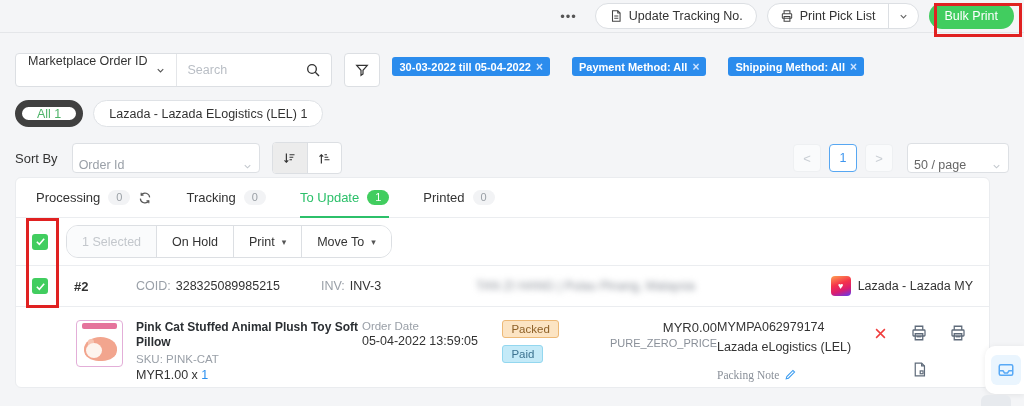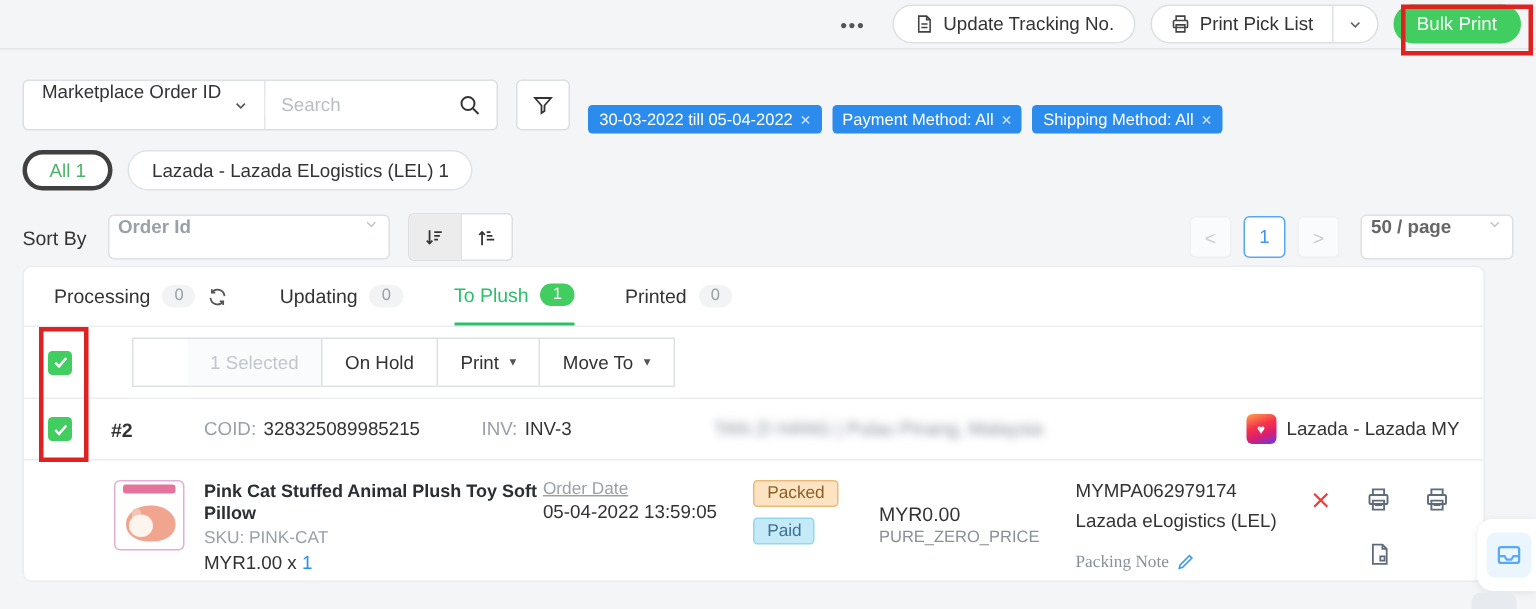--- a/index.html
+++ b/index.html
@@ -24,63 +24,63 @@
   
   .filter-row { position:absolute; top:53px; left:15px; right:0; display:flex; align-items:flex-start; gap:12px; }
   .search-combo { display:flex; align-items:center; height:34px; background:#fff; border:1px solid #dcdfe3; border-radius:4px; }
   .search-type { display:flex; gap:8px; padding:0 10px 0 12px; height:100%;
                  border-right:1px solid #e4e6e9; font-size:12.5px; color:#333; cursor:pointer; white-space:nowrap; }
   .search-input { border:none; outline:none; width:118px; padding:0 6px 0 10px; font-size:12.5px; color:#333; font-family:inherit; }
   .search-input::placeholder { color:#b9bec5; }
   .search-btn { width:36px; height:100%; display:flex; align-items:center; justify-content:center; cursor:pointer; }
   .funnel-btn { width:36px; height:34px; background:#fff; border:1px solid #dcdfe3; border-radius:4px;
                 display:flex; align-items:center; justify-content:center; cursor:pointer; }
-  .tag-wrap { display:flex; gap:7px; margin-top:17px; }
+  .tag-wrap { display:flex; gap:22px; margin-top:4px;font-weight:bold; }
   .tag { display:inline-flex; align-items:center; gap:5px; height:19px; background:#2b8ced; color:#fff;
          border-radius:3px; padding:0 7px; font-size:11px; white-space:nowrap; cursor:default; }
   .tag .x { color:#cfe4ff; font-size:12px; cursor:pointer; line-height:1; }
 
   
   .pill-row { position:absolute; top:100px; left:15px; display:flex; gap:10px; }
   .pill { height:27px; display:inline-flex; align-items:center; padding:0 15px; border-radius:14px;
           background:#fff; font-size:12.5px; cursor:pointer; }
-  .pill.all { border:3px solid #404040; color:#4db368; }
+  .pill.all { border:7px solid #404040; color:#4db368; }
   .pill.store { border:1px solid #dfe2e6; color:#333; }
 
   
   .sort-row { position:absolute; top:143px; left:15px; right:15px; height:30px; display:flex; align-items:center; }
   .sort-label { font-size:13px; color:#333; margin-right:14px; }
-  .select { display:inline-flex; align-items:flex-start; justify-content:space-between; background:#fff;
+  .select { display:inline-flex; align-items:flex-end; justify-content:space-between; background:#fff;
             border:1px solid #dde0e4; border-radius:4px; height:30px; padding:0 6px; color:#9aa0a8;
-            font-size:12.5px; cursor:pointer;font-weight:bold; }
+            font-size:12.5px; cursor:pointer; }
   .sort-select { width:188px; }
   .sort-btns { display:inline-flex; margin-left:12px; border:1px solid #dcdfe3; border-radius:4px; overflow:hidden; background:#fff; }
   .sort-btns .sbtn { width:34px; height:30px; display:flex; align-items:center; justify-content:center; cursor:pointer; }
   .sort-btns .sbtn.active { background:#ececec; }
   .sort-btns .sbtn + .sbtn { border-left:1px solid #dcdfe3; }
   .pager { margin-left:auto; display:flex; align-items:center; gap:8px; }
   .pg-btn { width:28px; height:28px; border:1px solid #eef0f2; background:#fafbfc; border-radius:4px;
             display:flex; align-items:center; justify-content:center; color:#c9ced4; font-size:13px; cursor:pointer; }
   .pg-cur { width:28px; height:28px; border:1px solid #57a7f2; background:#fff; border-radius:4px;
             display:flex; align-items:center; justify-content:center; color:#3f96ef; font-size:12.5px; cursor:pointer; }
   .pg-size { width:102px; margin-left:6px; color:#666; }
 
   
   .card { position:absolute; top:177px; left:15px; width:975px; height:211px; background:#fff;
           border:1px solid #eaecef; border-radius:6px; }
-  .tabs { height:40px; display:flex; align-items:flex-start; gap:34px; padding:0 20px; border-bottom:1px solid #ebedf0; }
+  .tabs { height:40px; display:flex; align-items:flex-end; gap:34px; padding:0 20px; border-bottom:1px solid #ebedf0; }
   .tab { display:flex; align-items:center; gap:8px; height:100%; font-size:13px; color:#333; cursor:pointer; }
   .tab .cnt { background:#f2f3f5; color:#9aa0a6; border-radius:9px; font-size:11px; padding:2px 8px; line-height:1; }
   .tab.active { color:#2cc06a; border-bottom:2px solid #2cc06a; margin-bottom:-1px; }
   .tab.active .cnt { background:#41cd5f; color:#fff; }
 
   .toolbar { height:47px; display:flex; align-items:center; padding-left:16px; }
   .checkbox { width:16px; height:16px; background:#41cd5f; border-radius:3px; display:flex;
               align-items:center; justify-content:center; cursor:pointer; flex:0 0 16px; }
-  .btn-group { display:inline-flex; margin-left:40px; border:1px solid #dcdfe3; border-radius:0; overflow:hidden;padding-left:36px; }
+  .btn-group { display:inline-flex; margin-left:18px; border:1px solid #dcdfe3; border-radius:12px; overflow:hidden; }
   .btn-group .gbtn { display:inline-flex; align-items:center; gap:7px; height:31px; padding:0 15px;
                      background:#fff; font-size:12.5px; color:#333; cursor:pointer; }
   .btn-group .gbtn + .gbtn { border-left:1px solid #dcdfe3; }
   .btn-group .gbtn.disabled { color:#c3c7cc; background:#fafbfc; cursor:default; }
   .caret { font-size:9px; color:#555; }
 
   .order-head { height:42px; display:flex; align-items:center; border-top:1px solid #ebedf0;
                 border-bottom:1px solid #ebedf0; padding:0 16px; }
   .order-no { font-weight:bold; font-size:13px; margin-left:26px; width:62px; }
   .kv { display:flex; gap:5px; font-size:12.5px; white-space:nowrap; }
@@ -99,27 +99,27 @@
   .thumb .band { position:absolute; top:2px; left:5px; right:5px; height:6px; background:#e5739c; border-radius:2px; }
   .thumb .body { position:absolute; bottom:5px; left:7px; width:33px; height:24px; background:#f2a58e; border-radius:50% 50% 45% 45%; }
   .thumb .face { position:absolute; bottom:8px; left:9px; width:16px; height:15px; background:#fdf4ee; border-radius:50%; }
   .thumb .ear { position:absolute; bottom:21px; left:11px; width:6px; height:6px; background:#f6c4b2; border-radius:50% 50% 0 0; }
   .item-info { margin-left:13px; width:238px; }
   .item-title { font-size:12px; font-weight:bold; color:#2b2f33; line-height:1.25; }
   .item-sku { font-size:11.5px; color:#9aa0a8; margin-top:3px; }
   .item-price { font-size:12.5px; color:#333; margin-top:3px; }
   .item-price .qty { color:#2a8ff0; }
   .col-date { width:148px; }
-  .lbl { font-size:11.5px; color:#9aa0a8;text-decoration:underline; }
+  .lbl { font-size:11.5px; color:#9aa0a8; }
   .val { font-size:12.5px; color:#333; margin-top:2px; }
   .col-badges { width:88px; display:flex; flex-direction:column; gap:7px; align-items:flex-start;text-align:right; }
   .badge { font-size:11.5px; border-radius:3px; padding:2px 8px; }
   .badge.packed { background:#fce4c3; border:1px solid #edb977; color:#8d6027; }
   .badge.paid { background:#c4eaf8; border:1px solid #93d7ef; color:#3d7390; }
-  .col-amount { width:138px; text-align:left;margin-top:15px; }
+  .col-amount { width:138px; text-align:right; }
   .amount { font-size:13px; color:#333; }
   .amount-tag { font-size:11px; color:#8a9099; margin-top:2px; }
   .col-track { width:158px; font-size:12.5px; color:#333; }
   .packing { display:flex; align-items:center; gap:5px; margin-top:14px; color:#8a9099; font-size:11.5px;font-family:Liberation Serif, serif; }
   .col-actions { flex:1; display:grid; grid-template-columns:repeat(3,26px); grid-auto-rows:26px;
                  gap:10px 13px; justify-content:end; padding-right:4px; }
   .act { display:flex; align-items:center; justify-content:center; cursor:pointer; }
 
   
   .float-panel { position:absolute; left:985px; top:346px; width:39px; height:48px; background:#fff;
@@ -274,25 +274,25 @@
         <span class="icon">
           <svg width="14" height="14" viewBox="0 0 24 24" fill="none" stroke="#555" stroke-width="2">
               <path d="M20 11a8 8 0 00-14.5-4"></path>
               <path d="M5.5 3v4h4"></path>
               <path d="M4 13a8 8 0 0014.5 4"></path>
               <path d="M18.5 21v-4h-4"></path>
             </svg>
         </span>
       </span>
       <span class="tab">
-        <span>Updating</span>
+        <span>Tracking</span>
         <span class="cnt">0</span>
       </span>
       <span class="tab active">
-        <span>To Plush</span>
+        <span>To Update</span>
         <span class="cnt">1</span>
       </span>
       <span class="tab">
         <span>Printed</span>
         <span class="cnt">0</span>
       </span>
     </div>
 
     <div class="toolbar">
       <span class="checkbox">

